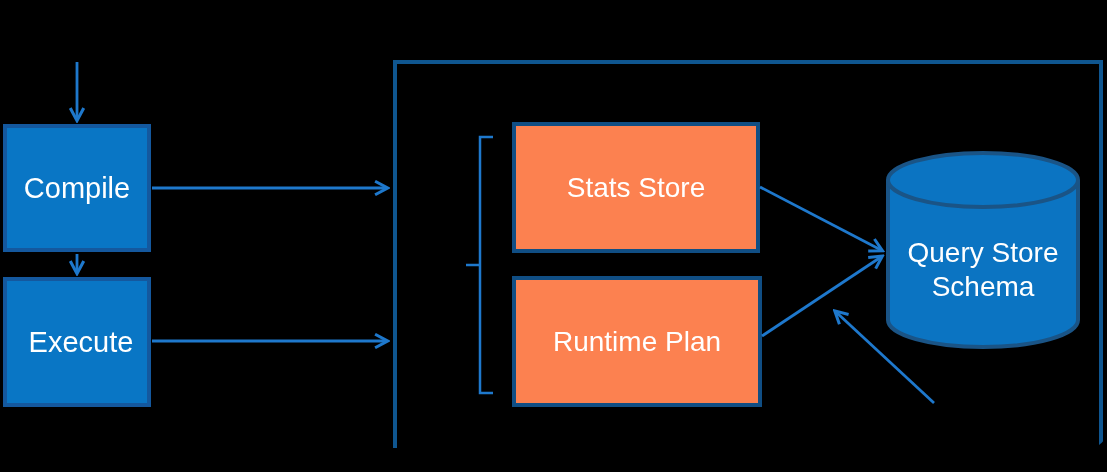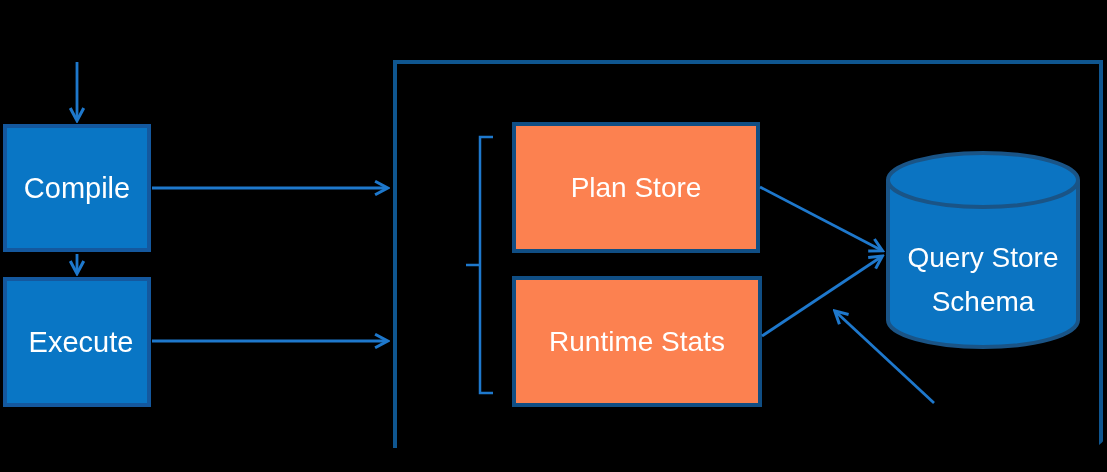--- a/index.html
+++ b/index.html
@@ -30,21 +30,21 @@
   #compile-node{left:3px;top:124px;width:148px;height:128px;}
   #execute-node{left:3px;top:277px;width:148px;height:130px;padding-left:8px;}
   #container-rect{
     position:absolute;left:393px;top:60px;width:710px;height:410px;
     box-sizing:border-box;border:4px solid #0F5690;background:transparent;
   }
   #plan-store-node{left:512px;top:122px;width:248px;height:131px;}
   #runtime-stats-node{left:512px;top:276px;width:250px;height:131px;}
   #schema-label{
     position:absolute;left:888px;top:236px;width:190px;
-    text-align:center;color:#ffffff;font-size:28px;line-height:44px;
+    text-align:center;color:#ffffff;font-size:28px;line-height:34px;
     white-space:pre-line;
   }
   #overlay{
     position:absolute;left:0;top:0;width:1107px;height:472px;
     pointer-events:none;
   }
 </style>
 </head>
 <body>
 
@@ -53,24 +53,24 @@
   <div id="container-rect"></div>
 
   <div id="compile-node" class="node blue-node">
     <span>Compile</span>
   </div>
   <div id="execute-node" class="node blue-node">
     <span>Execute</span>
   </div>
 
   <div id="plan-store-node" class="node orange-node">
-    <span>Plan Store</span>
+    <span>Stats Store</span>
   </div>
   <div id="runtime-stats-node" class="node orange-node">
-    <span>Runtime Stats</span>
+    <span>Runtime Plan</span>
   </div>
 
   <svg id="overlay" viewBox="0 0 1107 472" xmlns="http://www.w3.org/2000/svg">
     <defs>
       <marker id="arrowhead" viewBox="0 0 10 10" refX="7.5" refY="5" markerWidth="6" markerHeight="6" orient="auto-start-reverse">
         <path d="M1,1 L8.5,5 L1,9" fill="none" stroke="#1E78CC" stroke-width="1.8"></path>
       </marker>
     </defs>
 
     <g>

